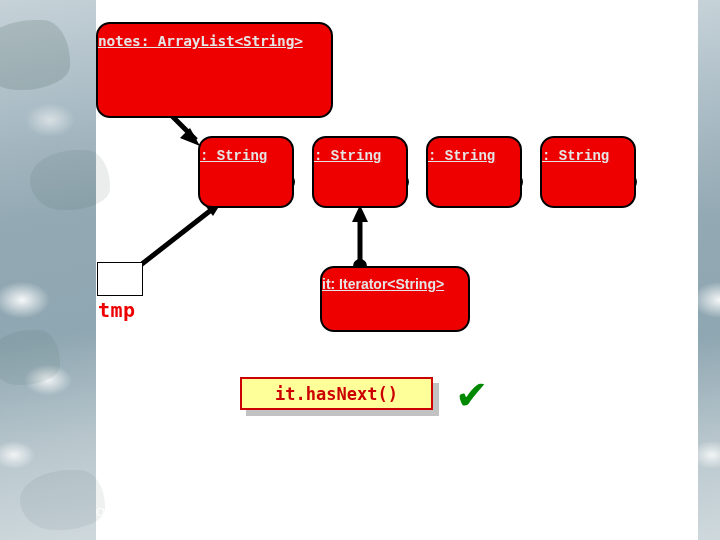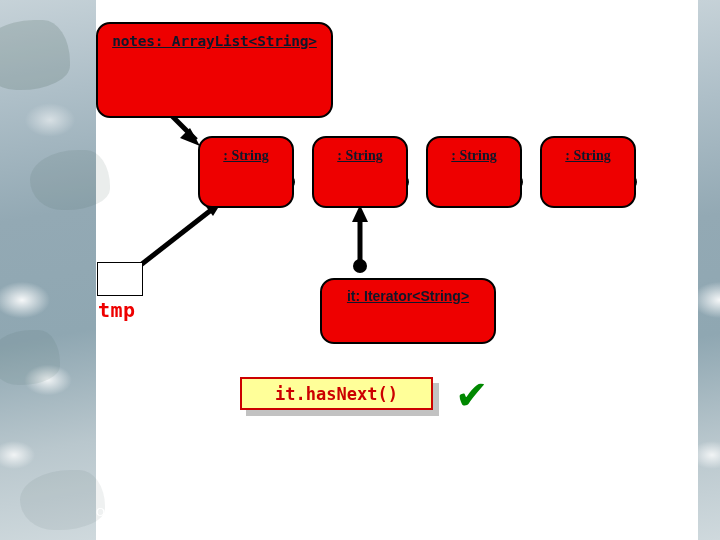--- a/index.html
+++ b/index.html
@@ -52,47 +52,47 @@
     position: absolute;
     background: #ee0000;
     border: 2px solid #000000;
     border-radius: 14px;
     box-sizing: border-box;
   }
   .obj .obj-label {
     position: absolute;
     left: 0;
     width: 100%;
-    text-align: center;
-    color: #0f172a;
+    text-align: left;
+    color: #e5e5e5;
     font-weight: bold;
     text-decoration: underline;
     white-space: nowrap;
   }
 
   #list-obj { left: 96px; top: 22px; width: 237px; height: 96px; }
   #list-obj .obj-label {
     top: 9px;
     font-family: "DejaVu Sans Mono", monospace;
     font-size: 14.5px;
     letter-spacing: -0.2px;
   }
 
   .strnode { top: 136px; width: 96px; height: 72px; }
   .strnode .obj-label {
     top: 10px;
-    font-family: Liberation Serif, serif;
+    font-family: Liberation Mono, monospace;
     font-size: 14px;
   }
   #str1 { left: 198px; }
   #str2 { left: 312px; }
   #str3 { left: 426px; }
   #str4 { left: 540px; }
 
-  #iter-obj { left: 320px; top: 278px; width: 176px; height: 66px; }
+  #iter-obj { left: 320px; top: 266px; width: 150px; height: 66px; }
   #iter-obj .obj-label {
     top: 8px;
     font-family: "Liberation Sans", sans-serif;
     font-size: 14px;
   }
 
   
   #tmp-box {
     position: absolute;
     left: 97px;

